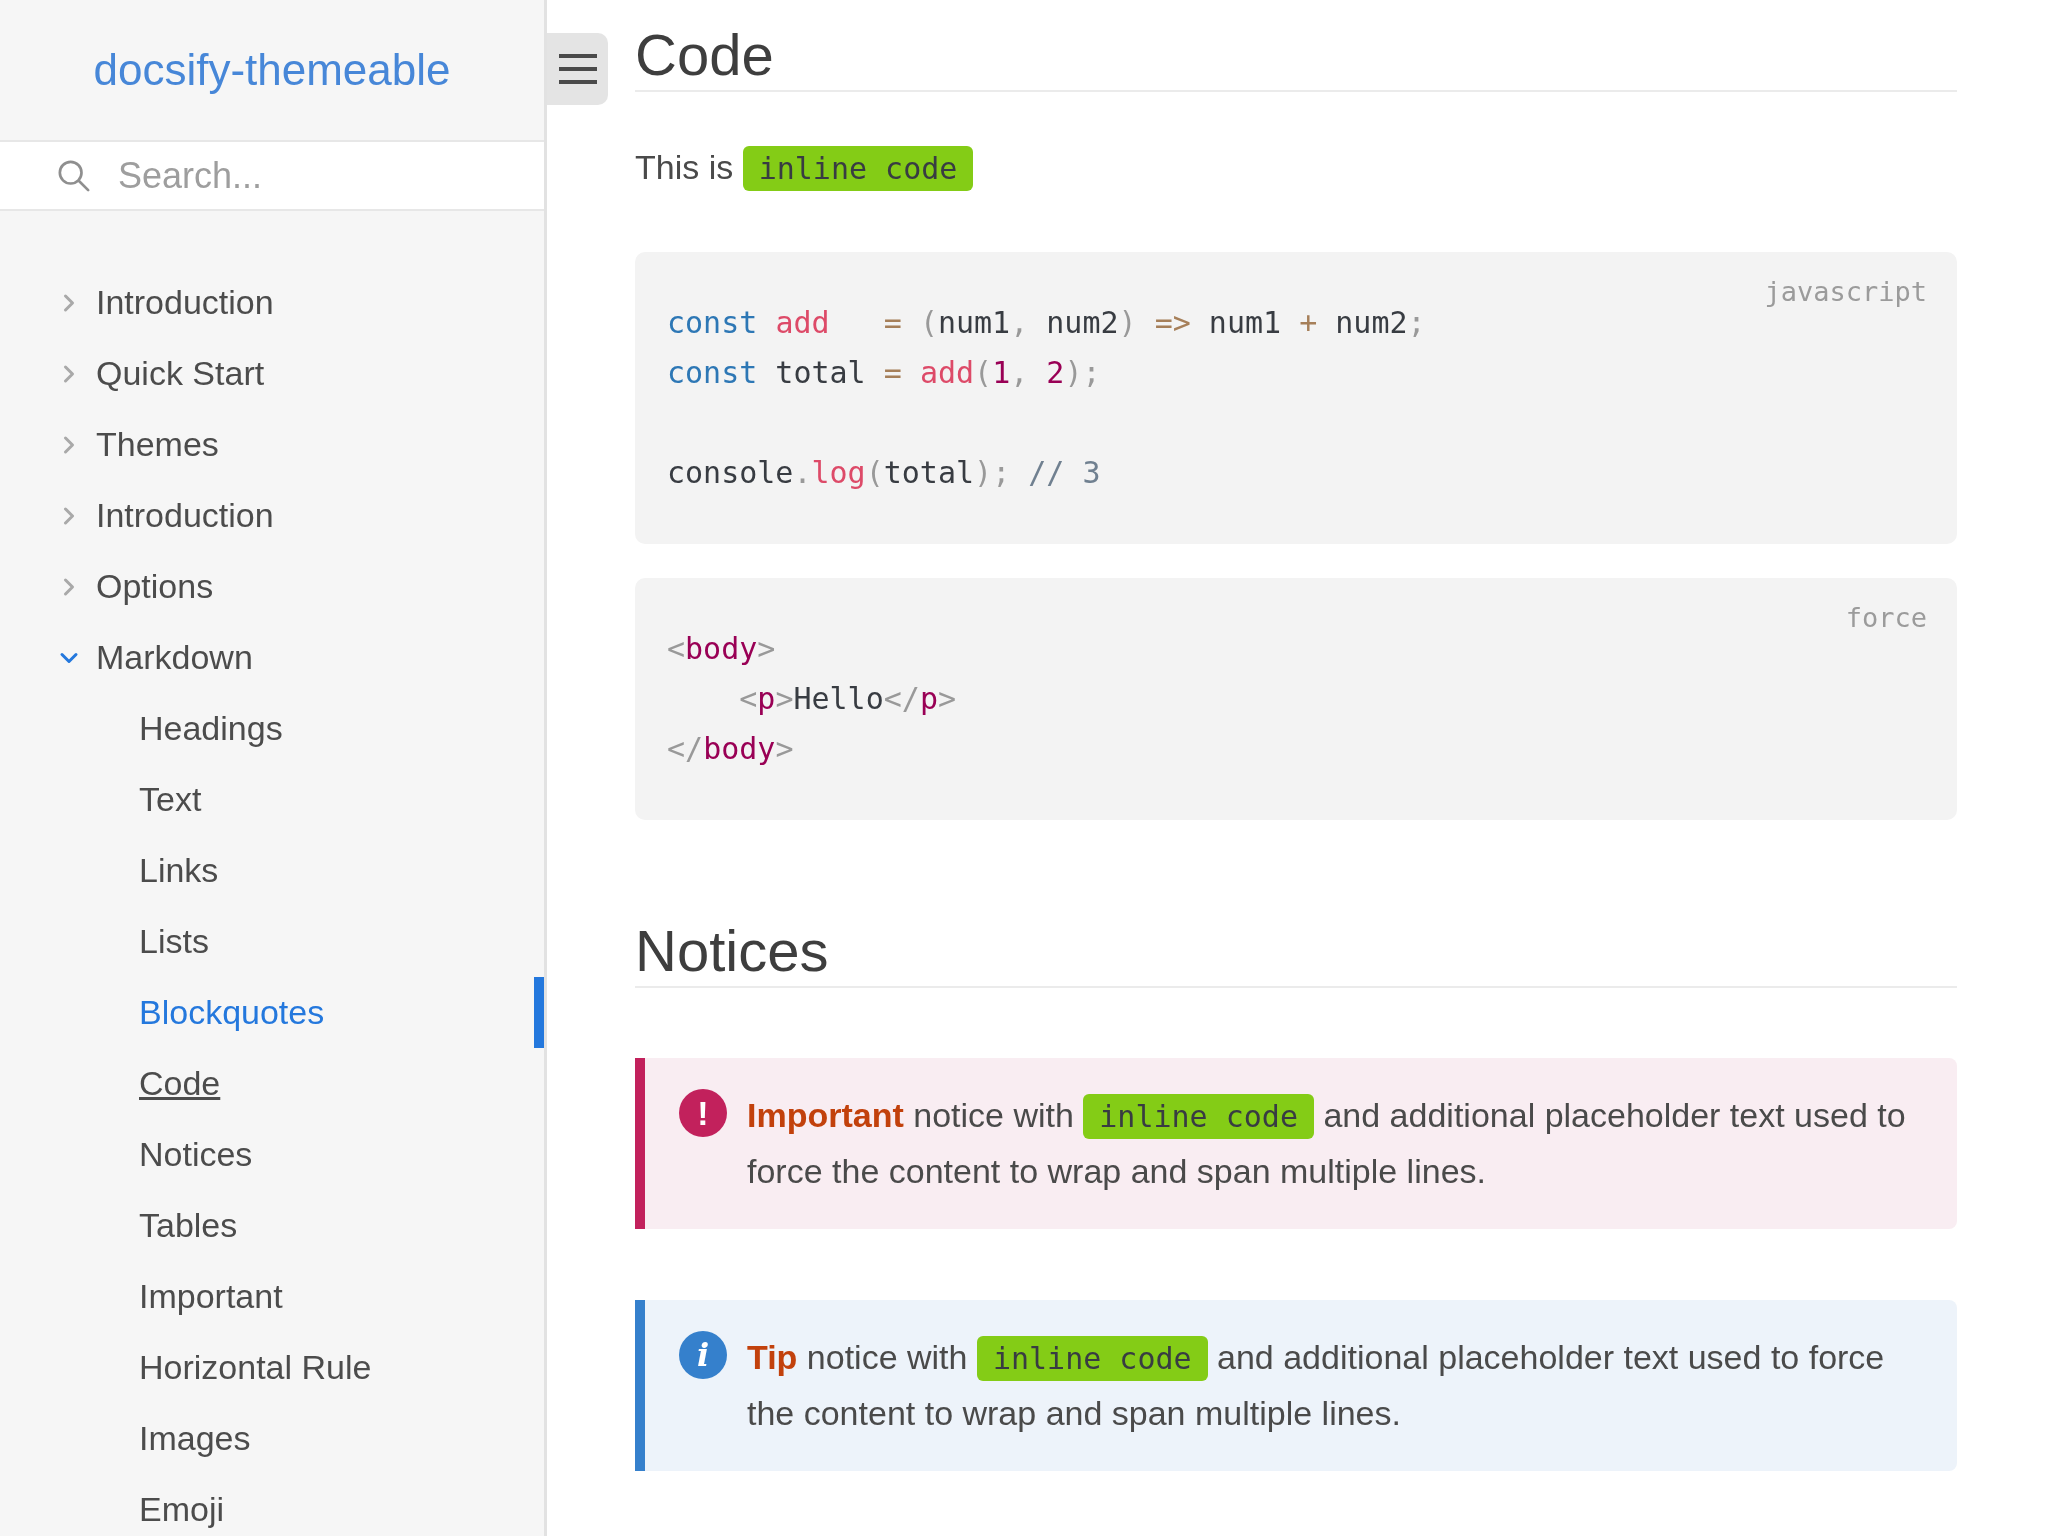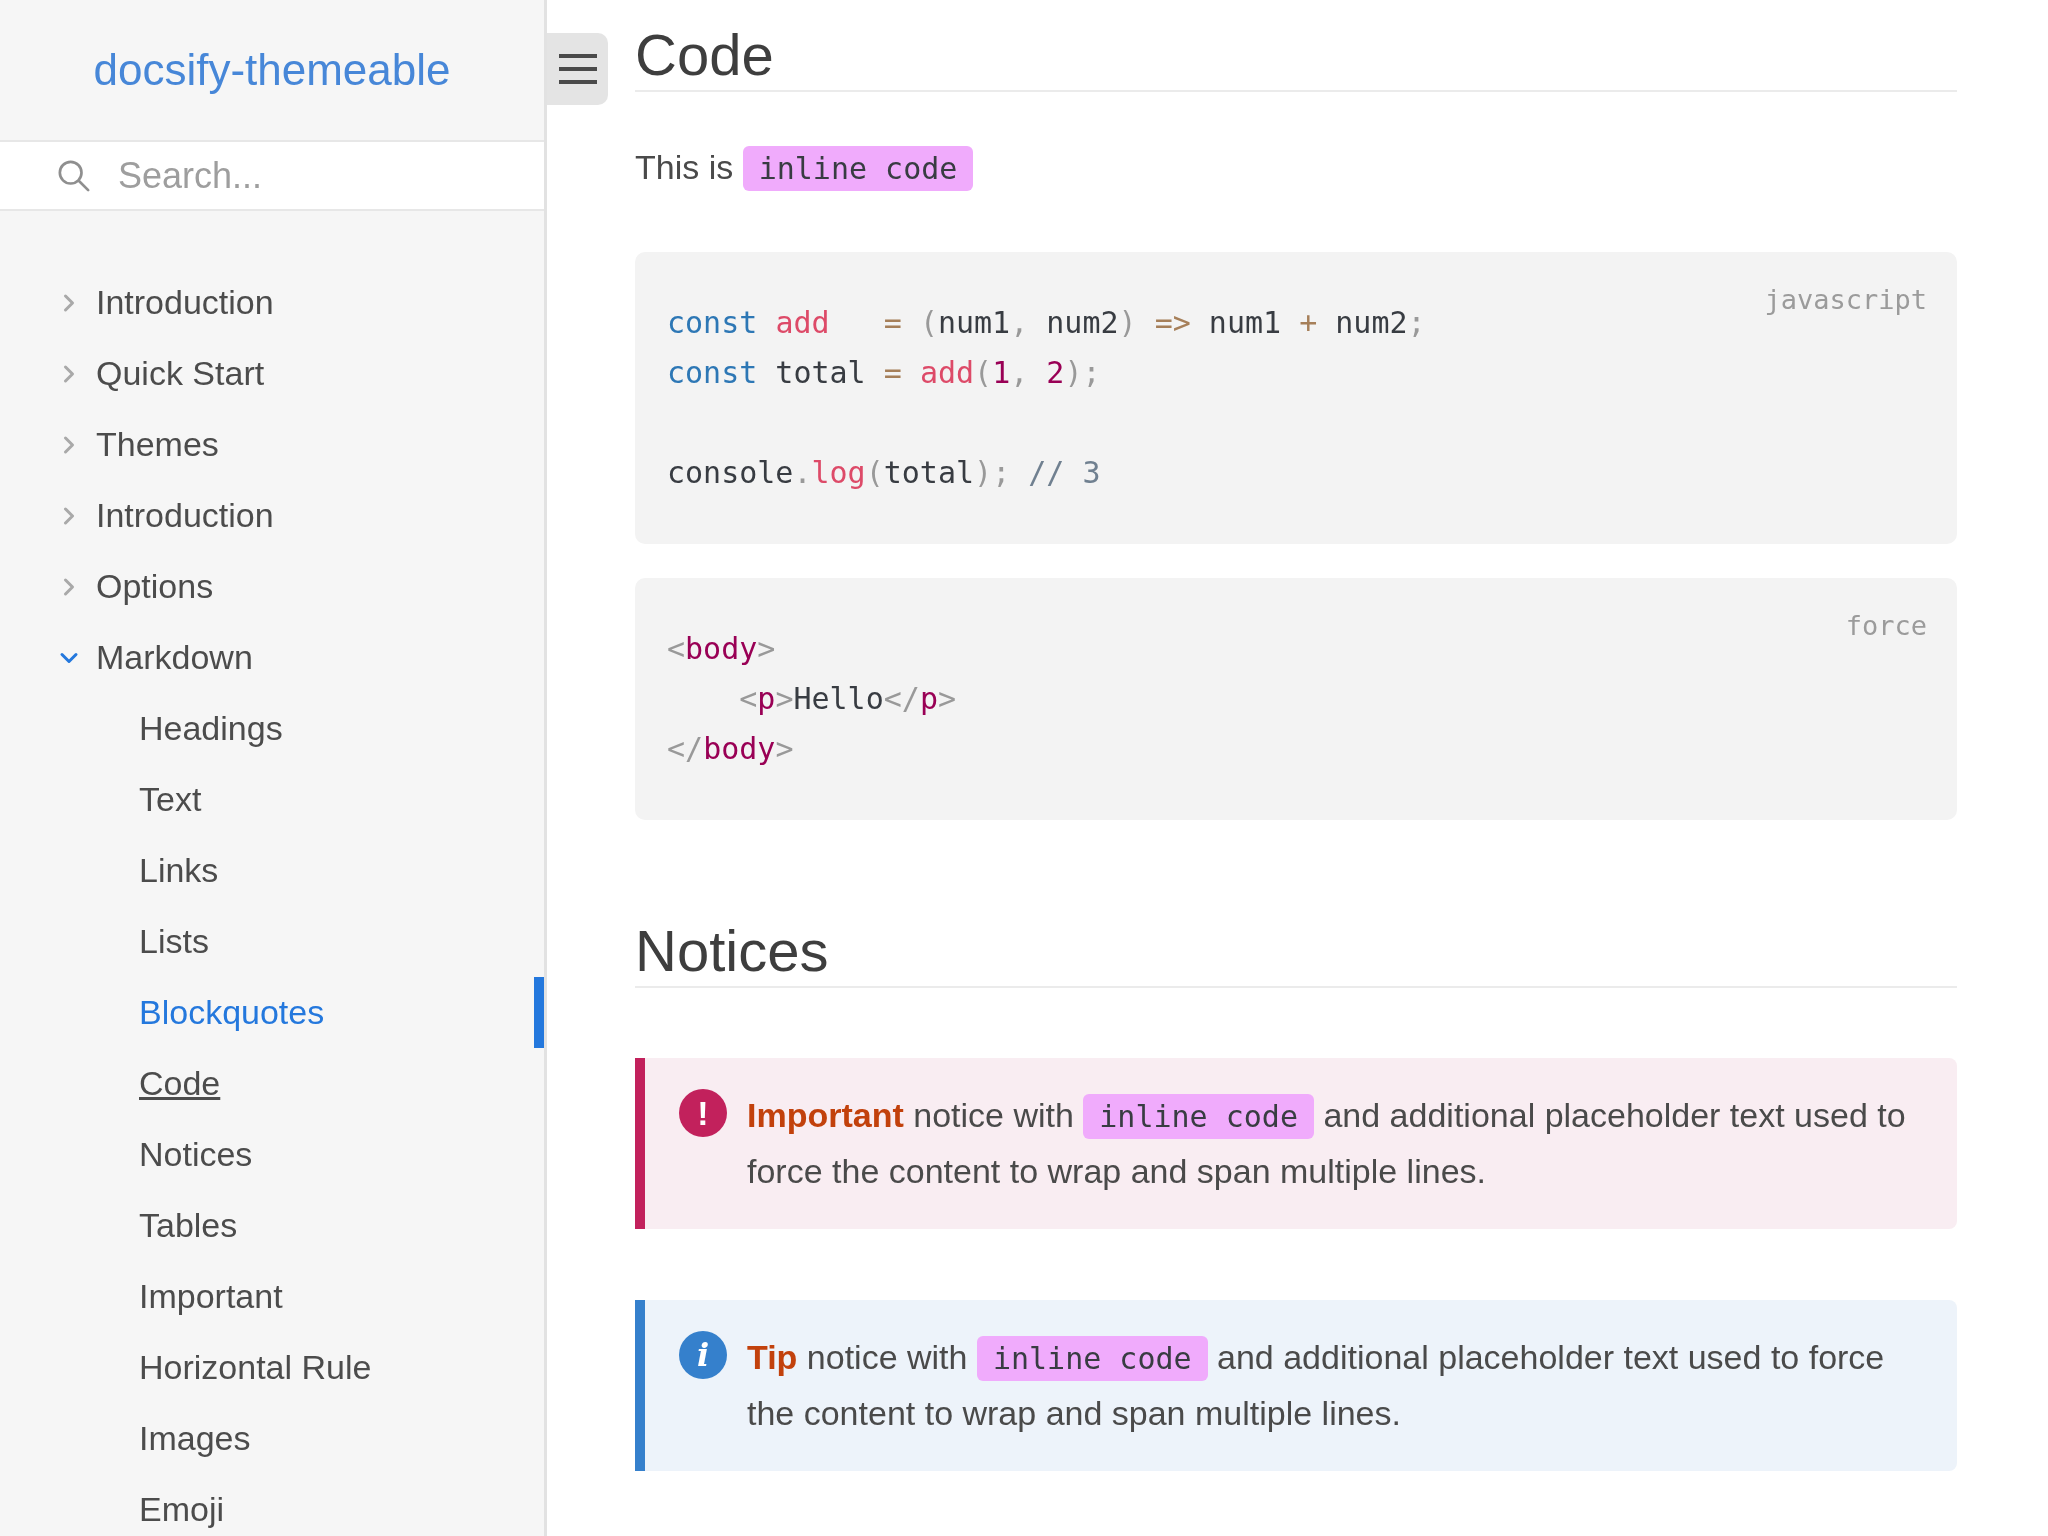--- a/index.html
+++ b/index.html
@@ -58,36 +58,36 @@
   h2.section { font-size:58px; font-weight:400; color:#3e3e3e; margin:0; line-height:70px; }
   #h-code { margin-top:20px; }
   #h-notices { margin-top:96px; }
   hr.rule { border:none; border-top:2px solid #ebebeb; margin:0; }
   .rule-code { margin-top:40px; }
   .rule-notices { margin-top:48px; }
 
   .para { margin:44px 0 0; font-size:34px; color:#4a4a4a; line-height:62px; }
   .chip {
     font-family:"DejaVu Sans Mono", monospace; font-size:30px;
-    background:#f0abfc; color:#383c42; padding:5px 16px; border-radius:6px;
+    background:#84cc16; color:#383c42; padding:5px 16px; border-radius:6px;
     white-space:nowrap;
   }
 
   .code-block {
     position:relative; background:#f3f3f3; border-radius:10px;
     padding:46px 40px 46px 32px;
   }
   .code-block.first { margin-top:52px; }
   .code-block.second { margin-top:34px; }
   .code-line {
     font-family:"DejaVu Sans Mono", monospace; font-size:30px; line-height:50px;
     white-space:pre; color:#383c42;
   }
   .lang-label {
-    position:absolute; top:32px; right:30px;
+    position:absolute; top:24px; right:30px;
     font-family:"DejaVu Sans Mono", monospace; font-size:27px; color:#9b9b9b;
   }
   .tk-kw{color:#2d77b5} .tk-fn{color:#dd4a68} .tk-op{color:#a67f59}
   .tk-pu{color:#999999} .tk-nu{color:#990055} .tk-tg{color:#990055}
   .tk-cm{color:#708090} .tk-pl{color:#383c42}
 
   .notice {
     position:relative; border-left:10px solid; border-radius:0 8px 8px 0;
     padding:30px 20px 30px 102px; font-size:34px; line-height:55px; color:#4a4a4a;
   }

